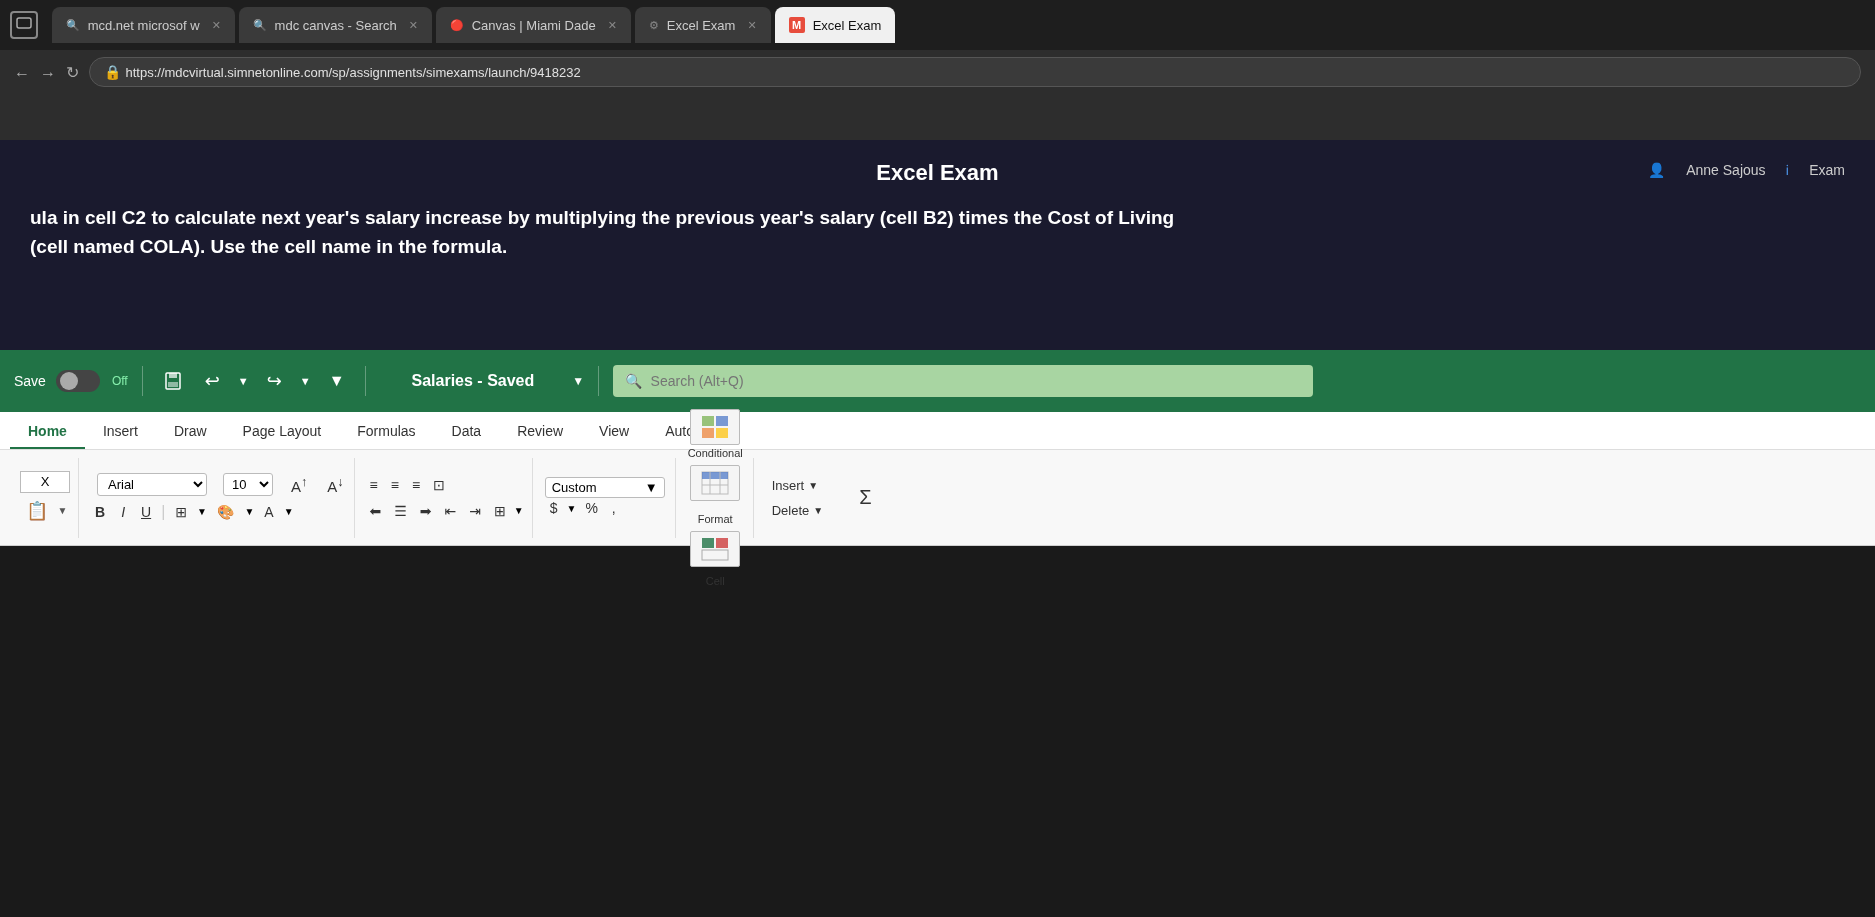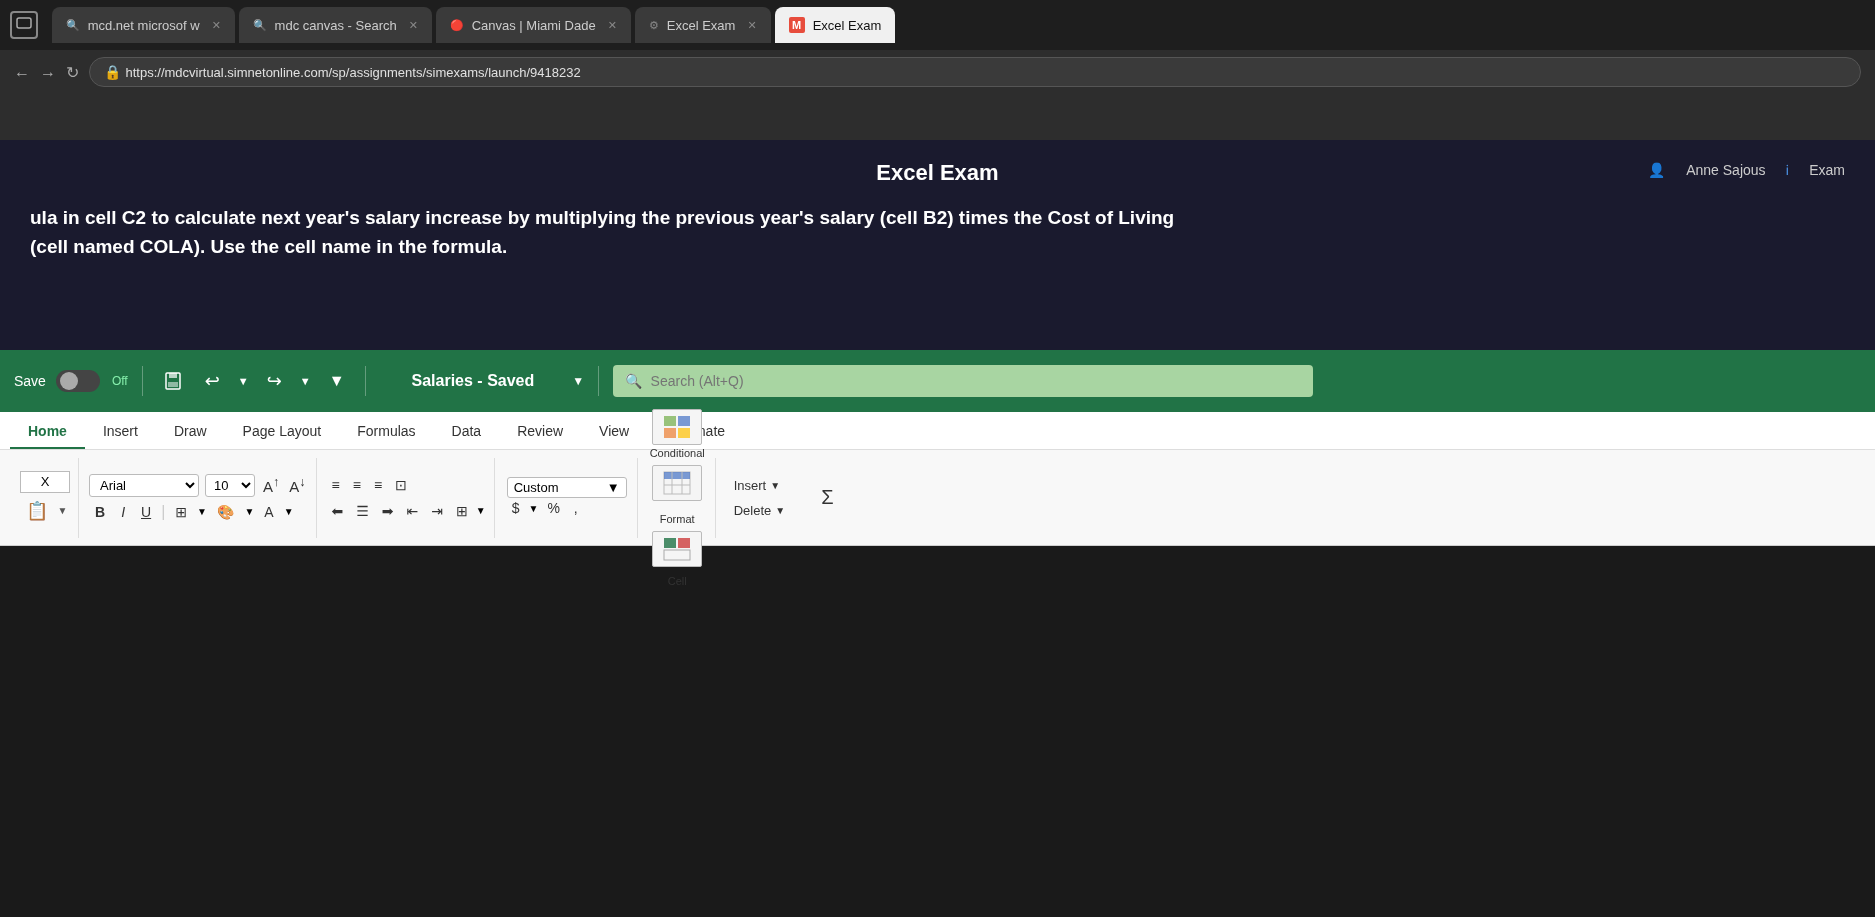--- a/index.html
+++ b/index.html
@@ -271,22 +271,23 @@
       padding: 0 8px;
       border-right: 1px solid #ddd;
       height: 80px;
       justify-content: center;
     }
 
     .ribbon-section:last-child { border-right: none; }
 
     .font-controls {
       display: flex;
-      align-items: flex-end;
-      gap: 6px;
+      align-items: center;
+      gap: 16px;
+      margin-left: 8px;
     }
 
     .font-select {
       border: 1px solid #bbb;
       border-radius: 3px;
       padding: 2px 6px;
       font-size: 13px;
       background: white;
       width: 110px;
       cursor: pointer;

